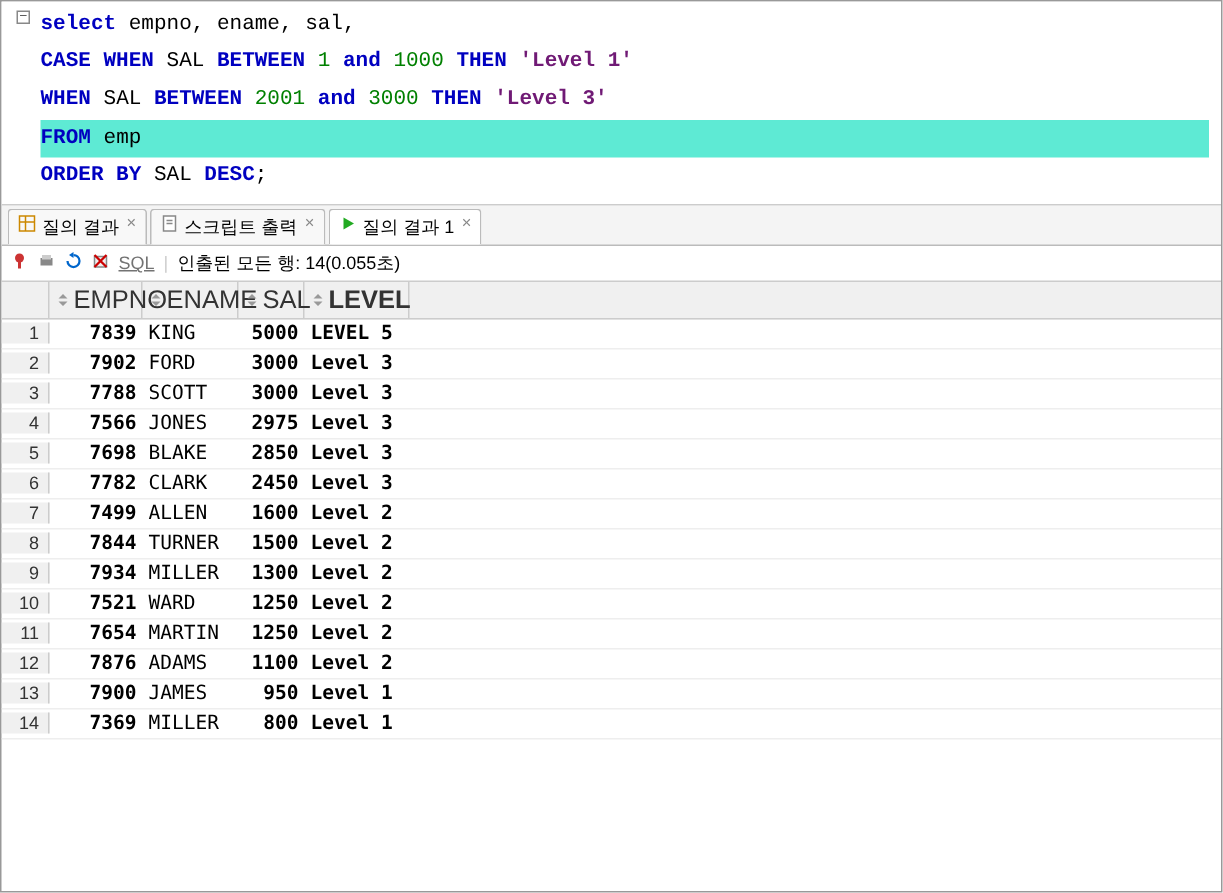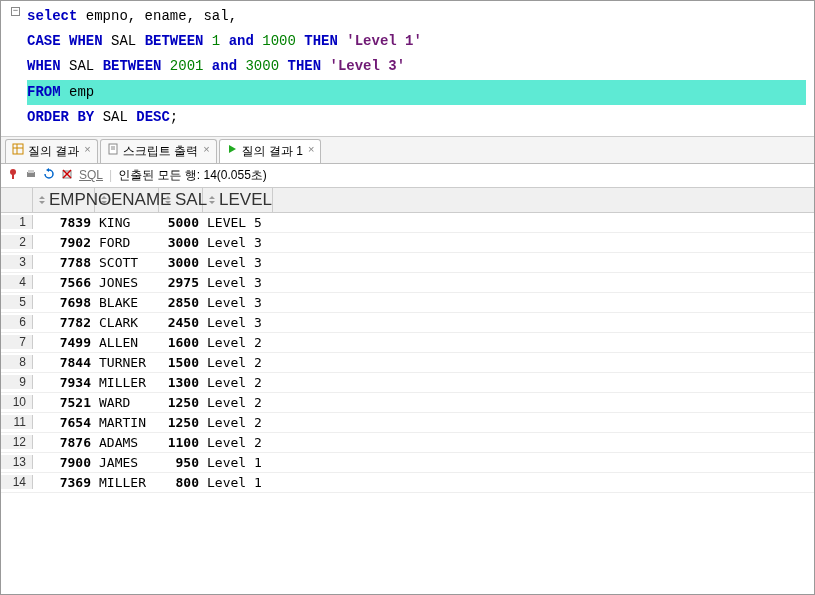--- a/index.html
+++ b/index.html
@@ -21,21 +21,21 @@
 .toolbar .sep { color: #ccc; }
 .sql-link { color: #737373; text-decoration: underline; }
 .grid { font-size: 13px; }
 .ghead { display: flex; background: #f0f0f0; border-bottom: 1px solid #ccc; }
 .rnhead { width: 32px; border-right: 1px solid #ccc; }
 .ch { display: flex; align-items: center; justify-content: flex-start; padding: 2px 4px; border-right: 1px solid #ccc; font-size: 17px; color: #333; }
 .ch svg { margin-right: 2px; flex-shrink: 0; }
 .c-empno { width: 62px; }
 .c-ename { width: 64px; }
 .c-sal { width: 44px; }
-.c-level { width: 70px; }
+.c-level { width: 70px; font-weight: bold; }
 .grow { display: flex; border-bottom: 1px solid #eee; height: 20px; align-items: center; }
 .rn { width: 32px; text-align: right; padding-right: 6px; color: #333; border-right: 1px solid #ccc; background: #f0f0f0; font-size: 12px; }
 .cell { padding: 0 4px; font-family: Consolas, monospace; font-size: 13px; }
 .r { text-align: right; font-weight: bold; }
 </style>
 </head>
 <body>
 
 <div class="editor">
   <div class="fold">−</div>

